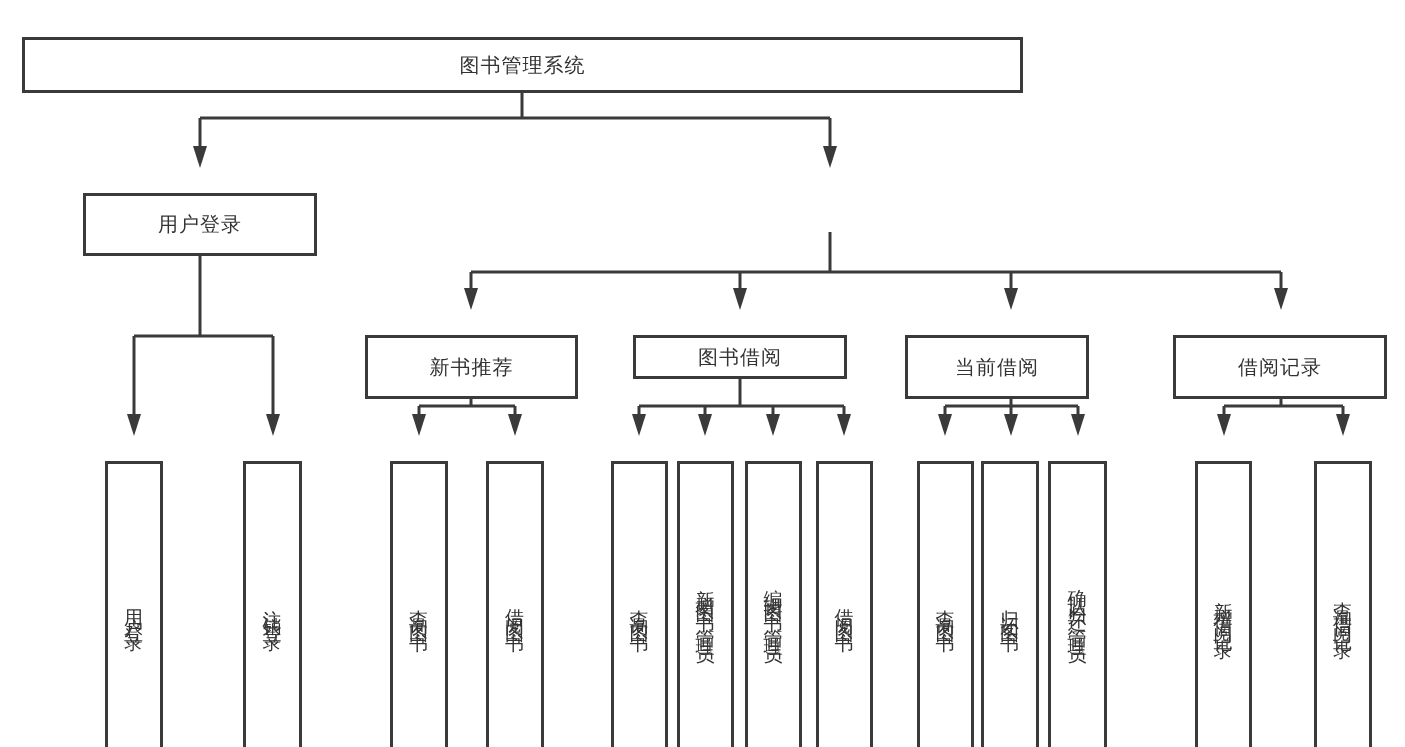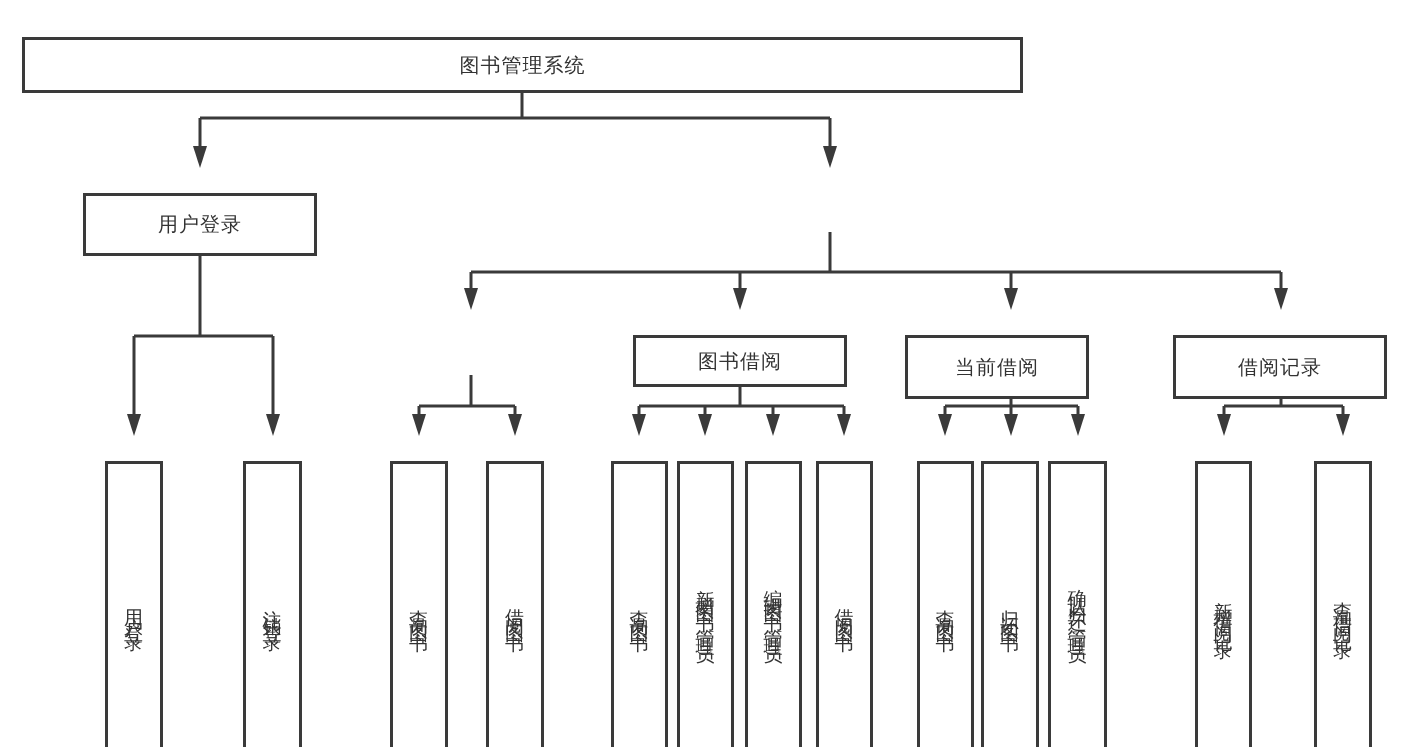--- a/index.html
+++ b/index.html
@@ -87,21 +87,22 @@
       <polygon points="1071,414 1085,414 1078,436"></polygon>
       <polygon points="1217,414 1231,414 1224,436"></polygon>
       <polygon points="1336,414 1350,414 1343,436"></polygon>
     </g>
   </svg>
 
   <div class="box hbox" style="left:22px;top:13px;width:1001px;height:56px;">图书管理系统</div>
 
   <div class="box hbox" style="left:83px;top:169px;width:234px;height:63px;">用户登录</div>
 
-  <div class="box hbox" style="left:633px;top:311px;width:214px;height:52px;">图书借阅</div>
+  <div class="box hbox" style="left:365px;top:311px;width:213px;height:64px;">新书推荐</div>
+  <div class="box hbox" style="left:633px;top:311px;width:214px;height:44px;">图书借阅</div>
   <div class="box hbox" style="left:905px;top:311px;width:184px;height:64px;">当前借阅</div>
   <div class="box hbox" style="left:1173px;top:311px;width:214px;height:64px;">借阅记录</div>
 
   <div class="box vbox" style="left:105px;top:437px;width:58px;height:297px;">用户登录</div>
   <div class="box vbox" style="left:243px;top:437px;width:59px;height:297px;">注销登录</div>
 
   <div class="box vbox" style="left:390px;top:437px;width:58px;height:297px;">查询图书</div>
   <div class="box vbox" style="left:486px;top:437px;width:58px;height:297px;">借阅图书</div>
 
   <div class="box vbox" style="left:611px;top:437px;width:57px;height:297px;">查询图书</div>

